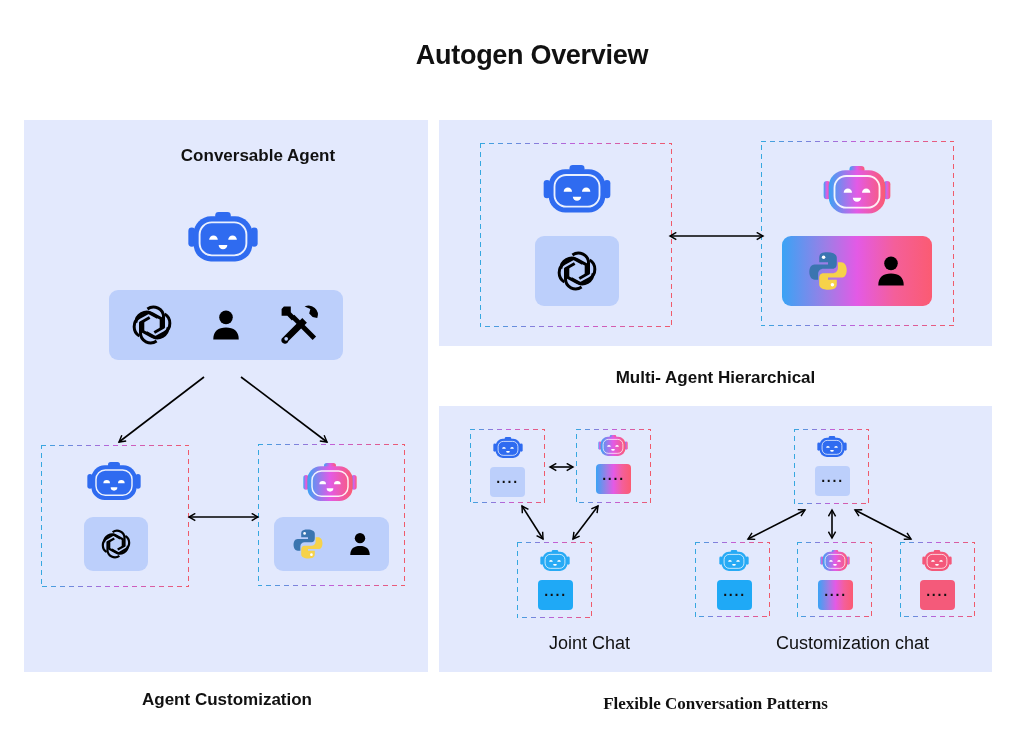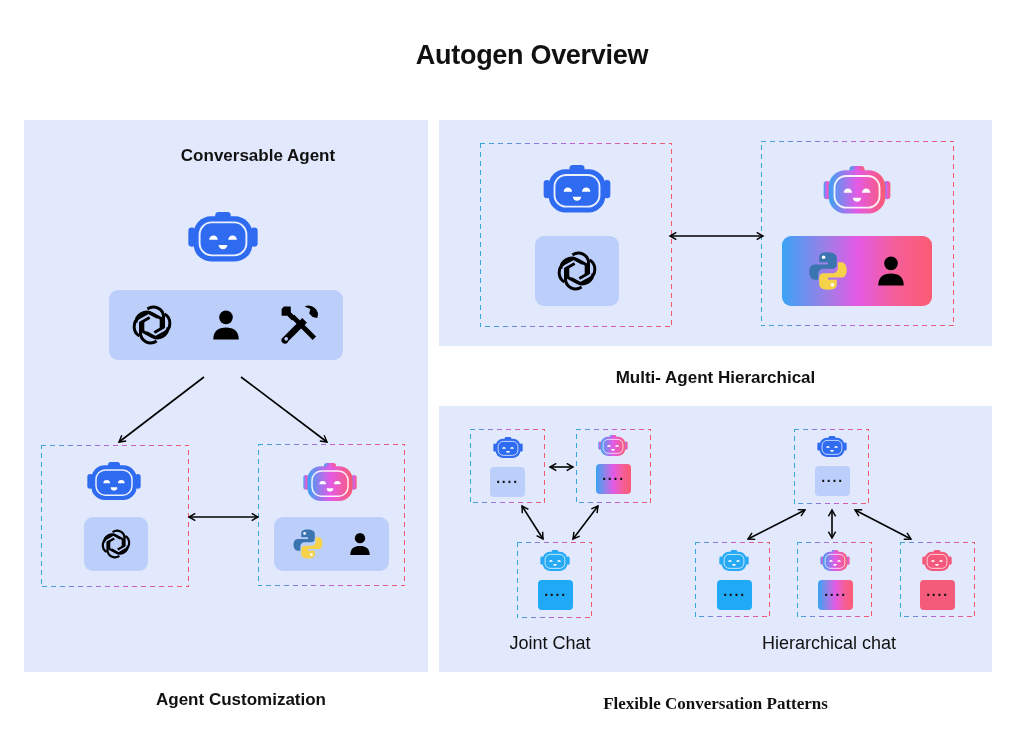--- a/index.html
+++ b/index.html
@@ -1,21 +1,21 @@
 <!DOCTYPE html>
 <html><head>
 <meta charset="utf-8">
 <style>
   html,body{margin:0;padding:0;background:#ffffff;}
   body{width:1024px;height:751px;position:relative;overflow:hidden;font-family:"Liberation Sans","DejaVu Sans",sans-serif;color:#111;}
   .abs{position:absolute;padding-left:20px;}
   .title{left:0;width:1024px;top:40px;text-align:center;font-size:27px;font-weight:700;letter-spacing:-0.3px;}
   .panel{background:#e3e9fd;position:absolute;}
   .caption{position:absolute;text-align:center;font-weight:700;font-size:17px;}
-  .label{position:absolute;text-align:center;font-size:18px;font-weight:400;}
+  .label{position:absolute;text-align:right;font-size:18px;font-weight:400;}
   .dash{position:absolute;box-sizing:border-box;}
   .dash svg{position:absolute;left:0;top:0;width:100%;height:100%;overflow:visible;}
   .tile{position:absolute;background:#bccffb;border-radius:9px;display:flex;align-items:center;justify-content:center;gap:30px;}
   .tile.grad{background:linear-gradient(90deg,#3aa3f5 0%,#9f7de6 30%,#e35ae6 50%,#f45f9a 75%,#fb5b72 100%);}
   .tile.sky{background:#1fa9f6;}
   .tile.pink{background:#f45a7a;}
   .dots{font-size:14px;font-weight:700;letter-spacing:1px;line-height:1;color:#111;}
   .robot{position:absolute;}
   .robot svg{width:100%;height:100%;display:block;}
   .icon svg{display:block;}
@@ -146,21 +146,21 @@
         <use href="#python"></use>
       </svg>
     </span>
   <span class="icon">
       <svg width="26" height="26">
         <use href="#user"></use>
       </svg>
     </span>
 </div>
 
-<div class="caption" style="left:24px;width:434px;top:690px;">Agent Customization</div>
+<div class="caption" style="left:10px;width:434px;top:690px;">Agent Customization</div>
 
 <div class="panel" style="left:439px;top:120px;width:553px;height:226px;"></div>
 
 <div class="dash" style="left:480px;top:143px;width:192px;height:184px;">
   <svg>
       <use href="#dashbox" width="100%" height="100%"></use>
     </svg>
 </div>
 <div class="robot" style="left:538px;top:165px;width:78px;height:50px;">
   <svg fill="#2f6bf0">
@@ -295,21 +295,21 @@
   </div>
 <div class="robot" style="left:921px;top:550px;width:32px;height:22px;">
     <svg fill="#f4587a">
       <use href="#robot"></use>
     </svg>
   </div>
 <div class="tile pink" style="left:920px;top:580px;width:35px;height:30px;border-radius:4px;">
     <span class="dots">····</span>
   </div>
 
-<div class="label" style="left:729px;width:200px;top:633px;">Hierarchical chat</div>
+<div class="label" style="left:729px;width:200px;top:633px;">Customization chat</div>
 
 <div class="caption" style="left:439px;width:553px;top:694px;font-family:Liberation Serif, serif;">Flexible Conversation Patterns</div>
 
 <svg class="arrows">
   <g stroke="#000" stroke-width="1.6" fill="none">
     <line x1="204" y1="377" x2="119" y2="442" marker-end="url(#ah)"></line>
     <line x1="241" y1="377" x2="327" y2="442" marker-end="url(#ah)"></line>
     <line x1="189" y1="517" x2="258" y2="517" marker-start="url(#ah)" marker-end="url(#ah)"></line>
     <line x1="670" y1="236" x2="763" y2="236" marker-start="url(#ah)" marker-end="url(#ah)"></line>
     <line x1="550" y1="467" x2="573" y2="467" marker-start="url(#ah)" marker-end="url(#ah)"></line>

